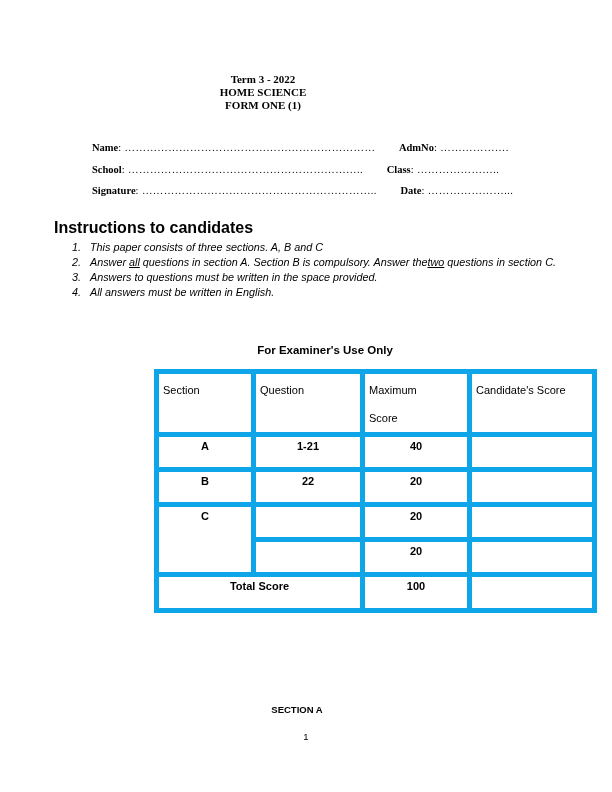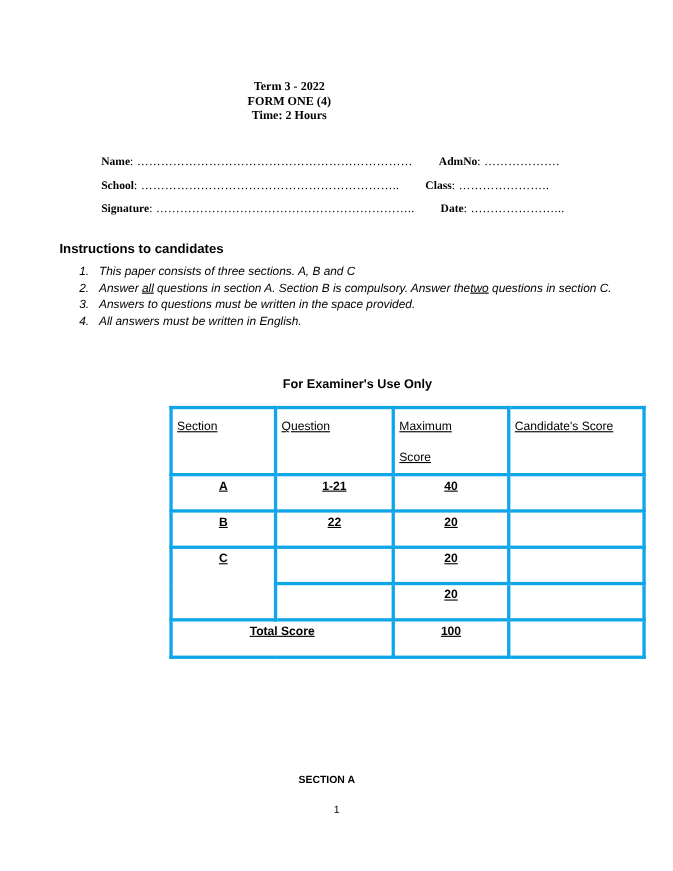--- a/index.html
+++ b/index.html
@@ -7,44 +7,44 @@
     .serif { font-family: "Liberation Serif", "DejaVu Serif", serif; }
     .sans { font-family: "Liberation Sans", "DejaVu Sans", sans-serif; }
 
     .header-block { position: absolute; top: 73px; left: 0; width: 526px; text-align: center; font-weight: bold; font-size: 11px; line-height: 13px; }
     .header-block div { height: 13px; }
 
     .field-row { position: absolute; left: 71px; font-size: 10.5px; white-space: nowrap; }
     .field-row b { font-weight: bold; margin-left: 21px; }
     .dots { letter-spacing: 0.4px; }
 
-    .instr-title { position: absolute; left: 54px; top: 219px; font-weight: bold; font-size: 12px; }
+    .instr-title { position: absolute; left: 54px; top: 219px; font-weight: bold; font-size: 16px; }
     .instr-list { position: absolute; left: 72px; top: 240px; width: 500px; font-style: italic; font-size: 10.8px; line-height: 15px; }
     .instr-item { display: flex; }
     .instr-num { width: 18px; flex: none; }
     .instr-text { flex: 1; }
     .u { text-decoration: underline; }
 
     .examiner-title { position: absolute; left: 0; width: 650px; top: 344px; text-align: center; font-weight: bold; font-size: 11.5px; }
 
     table.score { position: absolute; left: 154px; top: 369px; border-collapse: collapse; font-size: 11px; }
-    table.score td { border: 3px solid #0ea5e9; padding: 0; vertical-align: top; text-decoration: underline; }
+    table.score td { border: 5px solid #0ea5e9; padding: 0; vertical-align: top; }
     .c1 { width: 84px; } .c2 { width: 96px; } .c3 { width: 94px; } .c4 { width: 112px; }
     .hdr td { height: 55px; padding: 2px 4px 0 4px !important; line-height: 28px; }
     .rowA td, .rowB td, .rowC1 td, .rowC2 td { height: 27px; }
     .rowT td { height: 28px; }
     .bc { text-align: center; font-weight: bold; padding-top: 3px !important; }
   </style>
 </head>
 <body>
 
 <div class="header-block serif">
   <div>Term 3 - 2022</div>
-  <div>FORM ONE (4)</div>
-  <div>Time: 2 Hours</div>
+  <div>HOME SCIENCE</div>
+  <div>FORM ONE (1)</div>
 </div>
 
 <div class="field-row serif" style="top:142px;">
   <b>Name</b><span class="dots">: ……………………………………………………………</span>
   <b>AdmNo</b><span class="dots">: ……………….</span>
 </div>
 <div class="field-row serif" style="top:164px;">
   <b>School</b><span class="dots">: ………………………………………………………..</span>
   <b>Class</b><span class="dots">: …………………..</span>
 </div>

